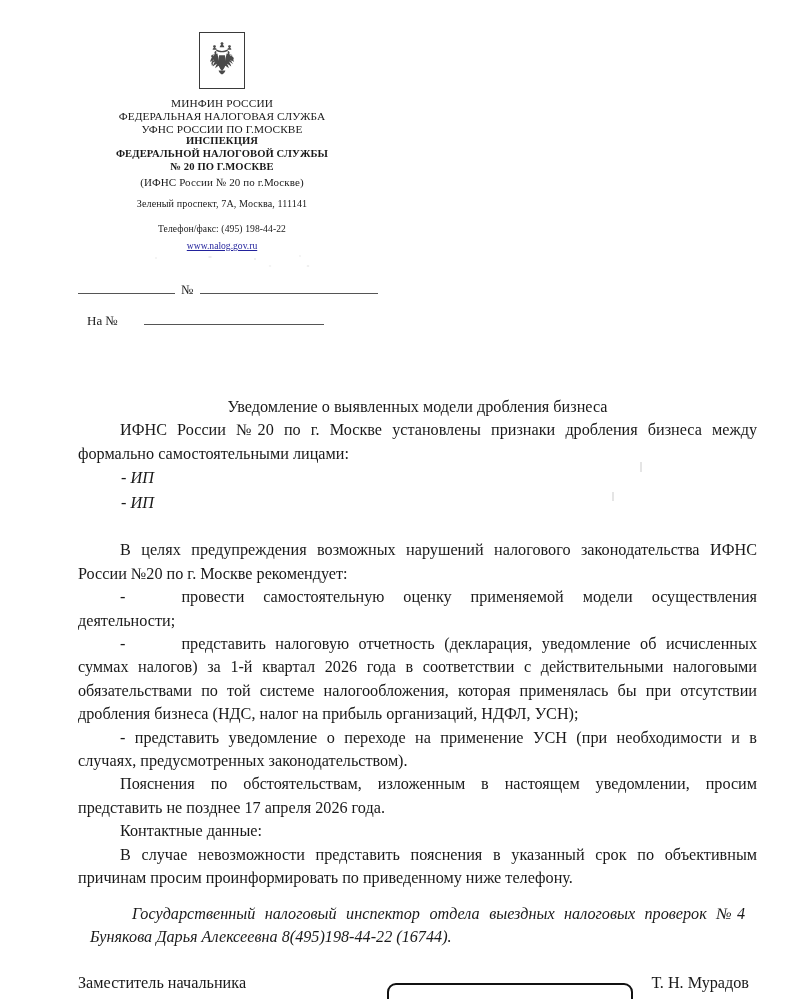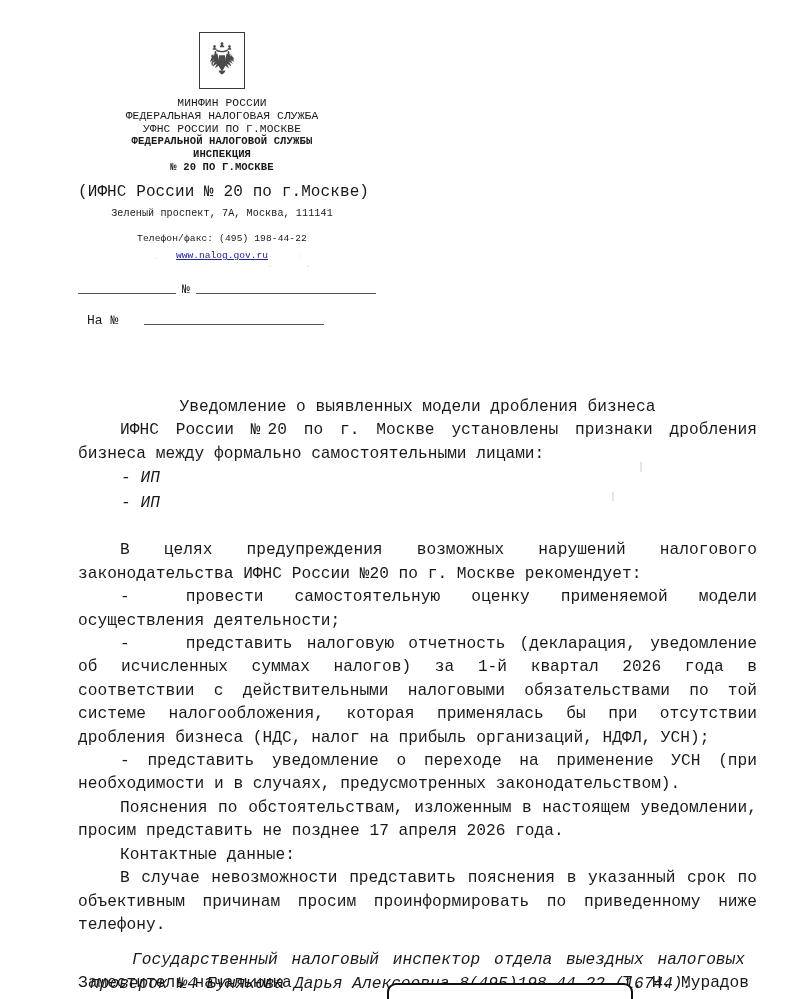--- a/index.html
+++ b/index.html
@@ -16,21 +16,20 @@
     font-family: "Liberation Serif", "DejaVu Serif", serif;
     color: #191919;
     -webkit-font-smoothing: antialiased;
   }
 
   .page {
     position: absolute;
     inset: 0;
     width: 794px;
     height: 999px;
-    font-family: Liberation Mono, monospace;
   }
 
   
   .letterhead {
     position: absolute;
     left: 78px;
     top: 32px;
     width: 288px;
     text-align: center;
   }
@@ -48,21 +47,21 @@
   }
   .emblem-box svg { display: block; }
 
   .lh-line {
     font-size: 11.3px;
     line-height: 12.8px;
     letter-spacing: 0.1px;
     white-space: nowrap;
   }
   .lh-line.bold { font-weight: bold; font-size: 10.6px; }
-  .lh-line.paren { font-size: 16px; margin-top: 12px; }
+  .lh-line.paren { font-size: 11px; margin-top: 2px; }
   .lh-line.addr { font-size: 10.1px; margin-top: 9px; }
   .lh-line.phone { font-size: 9.6px; margin-top: 13px; line-height: 11.5px; }
 
   .lh-link {
     font-size: 9.6px;
     color: #22229c;
     text-decoration: underline;
     display: inline-block;
     line-height: 11.5px;
   }
@@ -255,22 +254,22 @@
 
           <circle cx="27.6" cy="19.6" r="2.1"></circle>
           <path d="M27.1 16.6h1.1v1.3h-1.1z"></path>
         </g>
       </svg>
     </div>
 
     <div class="lh-line">МИНФИН РОССИИ</div>
     <div class="lh-line">ФЕДЕРАЛЬНАЯ НАЛОГОВАЯ СЛУЖБА</div>
     <div class="lh-line">УФНС РОССИИ ПО Г.МОСКВЕ</div>
+    <div class="lh-line bold">ИНСПЕКЦИЯ</div>
     <div class="lh-line bold">ФЕДЕРАЛЬНОЙ НАЛОГОВОЙ СЛУЖБЫ</div>
-    <div class="lh-line bold">ИНСПЕКЦИЯ</div>
     <div class="lh-line bold">№ 20 ПО Г.МОСКВЕ</div>
     <div class="lh-line paren">(ИФНС России № 20 по г.Москве)</div>
     <div class="lh-line addr">Зеленый проспект, 7А, Москва, 111141</div>
     <div class="lh-line phone">Телефон/факс: (495) 198-44-22</div>
     <a class="lh-link" href="#">www.nalog.gov.ru</a>
   </div>
 
   <div class="speckle"></div>
   <div class="speckle2"></div>
 

